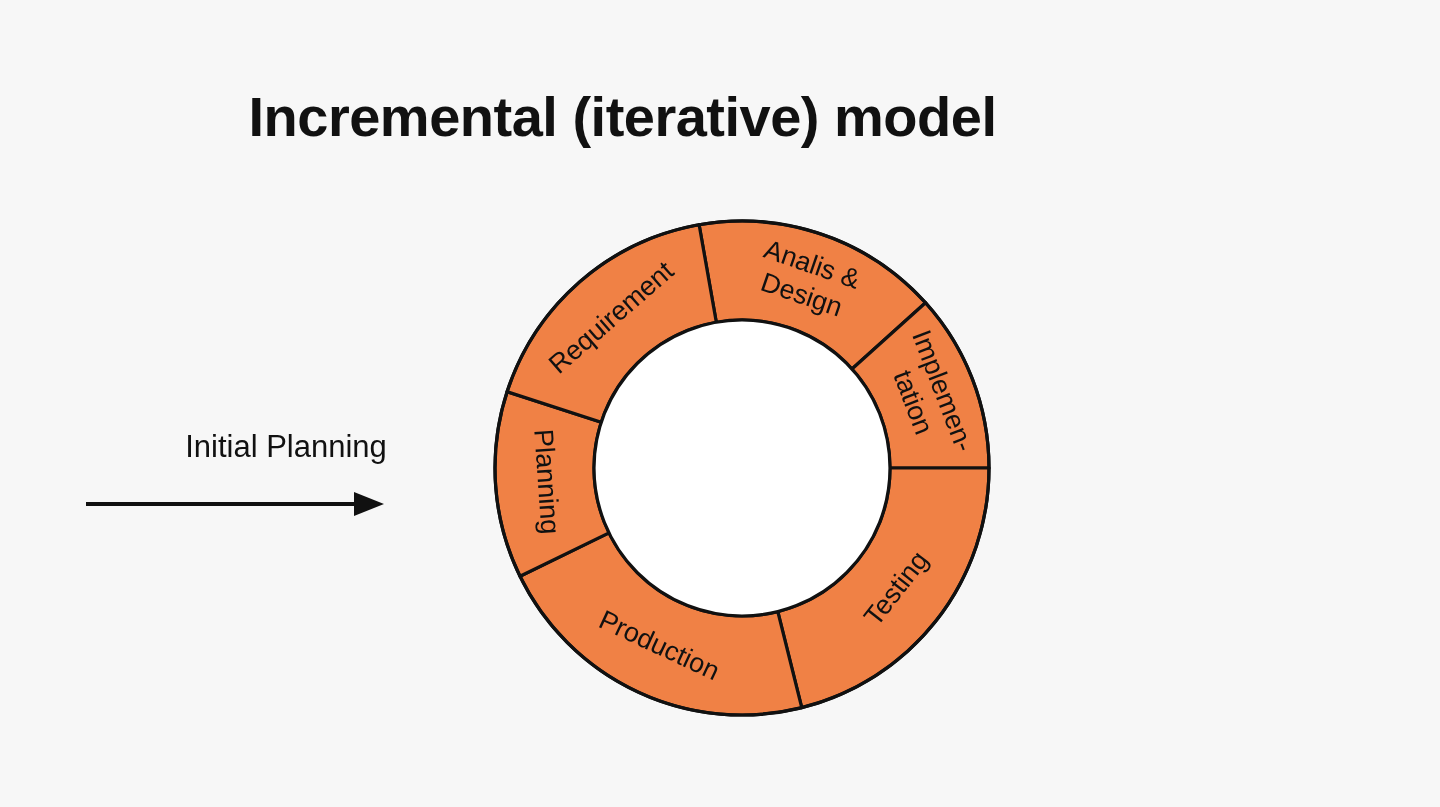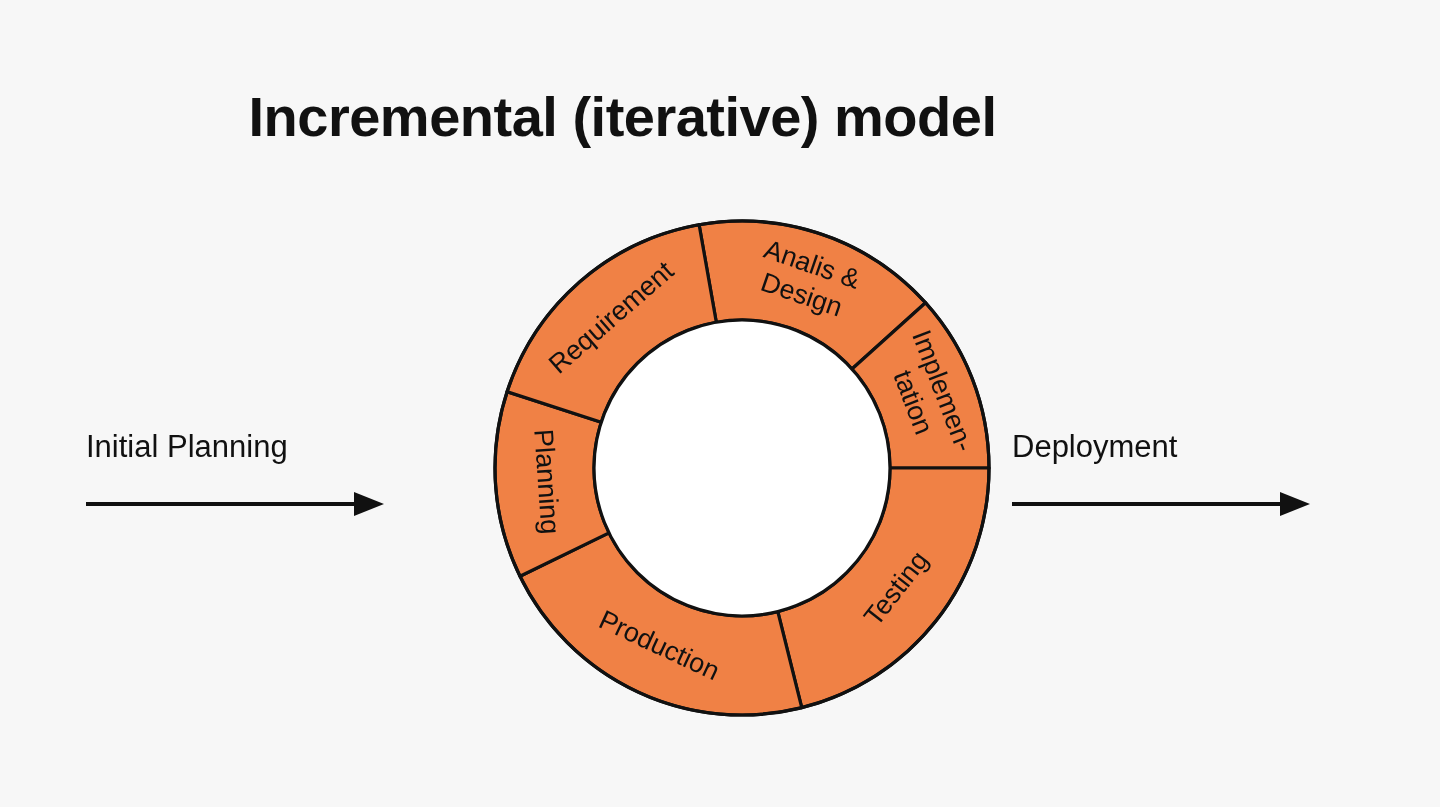--- a/index.html
+++ b/index.html
@@ -38,20 +38,21 @@
 
   
   .flow-group {
     position: absolute;
     width: 400px;
   }
   .flow-left  { left: 86px;  top: 428px; }
   .flow-right { left: 1012px; top: 428px; }
 
   .flow-label {
+    text-align: center;
     font-size: 31px;
     color: #111111;
     line-height: 1.2;
     white-space: nowrap;
   }
 
   .flow-arrow {
     margin-top: 24px;
     display: block;
   }
@@ -88,27 +89,20 @@
   <div class="diagram-title">Incremental (iterative) model</div>
 
   <div class="flow-group flow-left">
     <div class="flow-label">Initial Planning</div>
     <svg class="flow-arrow" width="300" height="30" viewBox="0 0 300 30">
       <line x1="0" y1="15" x2="272" y2="15" stroke="#111111" stroke-width="4"></line>
       <polygon points="268,3 298,15 268,27" fill="#111111"></polygon>
     </svg>
   </div>
 
-  <div class="flow-group flow-right">
-    <div class="flow-label">Deployment</div>
-    <svg class="flow-arrow" width="300" height="30" viewBox="0 0 300 30">
-      <line x1="0" y1="15" x2="272" y2="15" stroke="#111111" stroke-width="4"></line>
-      <polygon points="268,3 298,15 268,27" fill="#111111"></polygon>
-    </svg>
-  </div>
 
   <div id="donut-wrap">
     <svg id="donut-svg" width="520" height="520" viewBox="0 0 520 520">
       <g id="seg-layer">
           <path d="M 217.10890011626822 16.752485005984624 A 247 247 0 0 1 443.55677189291634 94.72474022936206 L 369.98543417065434 160.968670258889 A 148 148 0 0 0 234.3000697052943 114.24845255419322 Z" fill="#F08145" class="seg-path"></path>
           <path d="M 443.55677189291634 94.72474022936203 A 247 247 0 0 1 507 260 L 408 260 A 148 148 0 0 0 369.98543417065434 160.96867025888898 Z" fill="#F08145" class="seg-path"></path>
           <path d="M 507 260 A 247 247 0 0 1 319.75470821311796 499.66304439017114 L 295.80444054875085 403.60376748884744 A 148 148 0 0 0 408 260 Z" fill="#F08145" class="seg-path"></path>
           <path d="M 319.75470821311796 499.66304439017114 A 247 247 0 0 1 37.99787056410574 368.27767325690206 L 126.97848114772327 324.87892972478346 A 148 148 0 0 0 295.80444054875085 403.60376748884744 Z" fill="#F08145" class="seg-path"></path>
           <path d="M 37.99787056410574 368.27767325690206 A 247 247 0 0 1 25.08904047509708 183.67280238938793 L 119.24363558831729 214.26548483250775 A 148 148 0 0 0 126.97848114772327 324.87892972478346 Z" fill="#F08145" class="seg-path"></path>
           <path d="M 25.08904047509708 183.67280238938793 A 247 247 0 0 1 217.10890011626822 16.752485005984624 L 234.3000697052943 114.24845255419322 A 148 148 0 0 0 119.24363558831729 214.26548483250775 Z" fill="#F08145" class="seg-path"></path>

